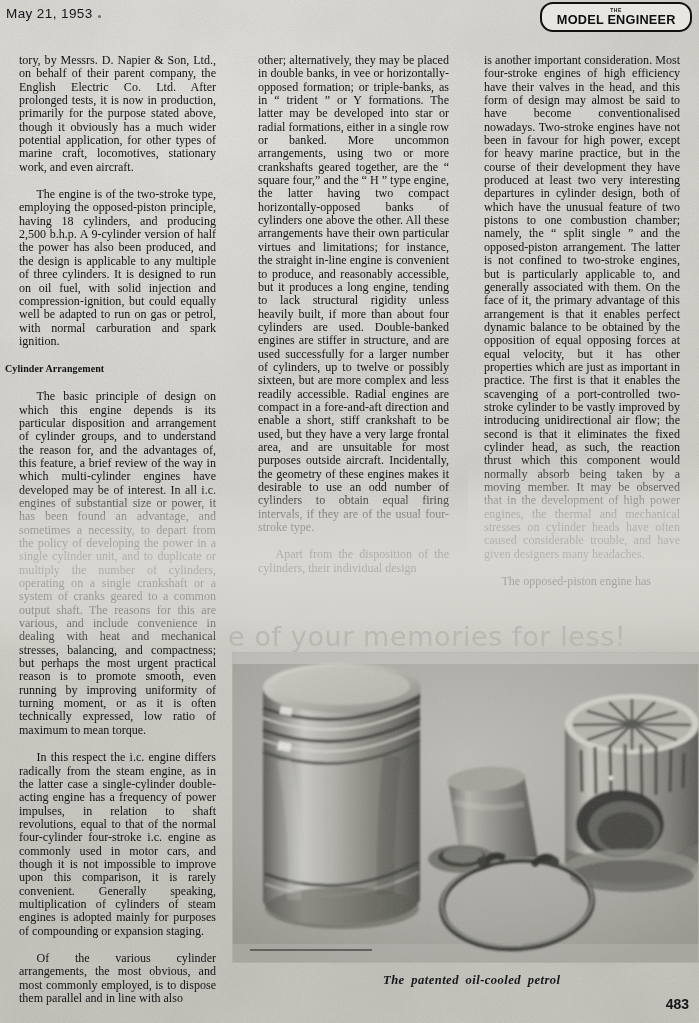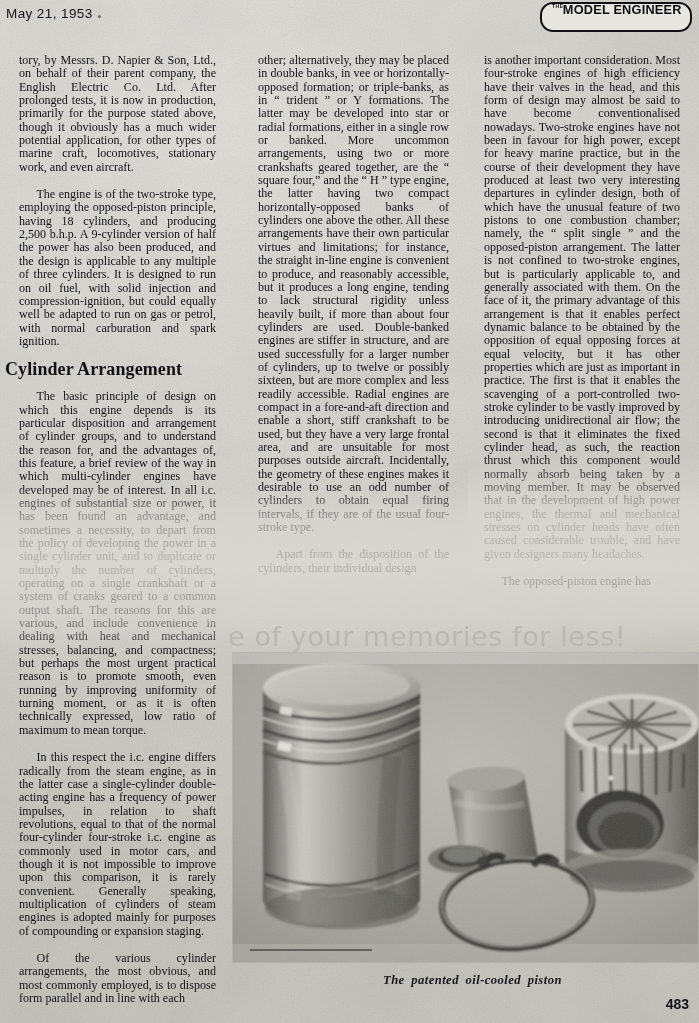--- a/index.html
+++ b/index.html
@@ -35,21 +35,21 @@
   }
   #issue-dot{
     position:absolute;left:98px;top:15px;width:3px;height:3px;
     border-radius:50%;background:#6d6d6d;
   }
   #logo{
     position:absolute;right:7px;top:2px;
     width:148px;height:26px;
     border:2px solid #111;border-radius:13px/13px;
     background:#e7e6e1;
-    display:flex;flex-direction:row;justify-content:center;
+    display:flex;flex-direction:column;align-items:center;justify-content:center;
     line-height:1;
   }
   #logo .the{
     font-family:"Liberation Sans","DejaVu Sans",sans-serif;
     font-size:5px;font-weight:bold;letter-spacing:.5px;color:#111;
     margin-bottom:1px;
   }
   #logo .name{
     font-family:"Liberation Sans","DejaVu Sans",sans-serif;
     font-size:12.5px;font-weight:bold;letter-spacing:.2px;color:#0d0d0d;
@@ -63,21 +63,21 @@
     color:#131316;
     hyphens:none;
   }
   #col1{left:5px;width:225px;}
   #col2{left:244px;width:219px;}
   #col3{left:470px;width:224px;}
   .col p{margin:14px;text-indent:1.45em;}
   .col p.noind{text-indent:0;}
   .col h3{
     margin:9px 0 0 0;
-    font-size:18px;line-height:14px;font-weight:bold;
+    font-size:10px;line-height:14px;font-weight:bold;
     text-align:left;
     letter-spacing:.1px;
   }
   
   #fadeband{
     position:absolute;left:0;top:487px;width:699px;height:165px;
     background:linear-gradient(to bottom,
         rgba(214,213,207,0) 0%,
         rgba(216,215,209,.62) 18%,
         rgba(218,217,211,.80) 46%,
@@ -157,21 +157,21 @@
       <span class="name">MODEL ENGINEER</span>
     </div>
   </div>
 
   <div class="col" id="col1">
       <p class="noind">tory, by Messrs. D. Napier &amp; Son, Ltd., on behalf of their parent company, the English Electric Co. Ltd. After prolonged tests, it is now in production, primarily for the purpose stated above, though it obviously has a much wider potential application, for other types of marine craft, locomotives, stationary work, and even aircraft.</p>
       <p>The engine is of the two-stroke type, employing the opposed-piston principle, having 18 cylinders, and producing 2,500 b.h.p.  A 9-cylinder version of half the power has also been produced, and the design is applicable to any multiple of three cylinders.  It is designed to run on oil fuel, with solid injection and compression-ignition, but could equally well be adapted to run on gas or petrol, with normal carburation and spark ignition.</p>
       <h3>Cylinder Arrangement</h3>
       <p>The basic principle of design on which this engine depends is its particular disposition and arrangement of cylinder groups, and to understand the reason for, and the advantages of, this feature, a brief review of the way in which multi-cylinder engines have developed may be of interest.  In all i.c. engines of substantial size or power, it has been found an advantage, and sometimes a necessity, to depart from the policy of developing the power in a single cylinder unit, and to duplicate or multiply the number of cylinders, operating on a single crankshaft or a system of cranks geared to a common output shaft.  The reasons for this are various, and include convenience in dealing with heat and mechanical stresses, balancing, and compactness; but perhaps the most urgent practical reason is to promote smooth, even running by improving uniformity of turning moment, or as it is often technically expressed, low ratio of maximum to mean torque.</p>
       <p>In this respect the i.c. engine differs radically from the steam engine, as in the latter case a single-cylinder double-acting engine has a frequency of power impulses, in relation to shaft revolutions, equal to that of the normal four-cylinder four-stroke i.c. engine as commonly used in motor cars, and though it is not impossible to improve upon this comparison, it is rarely convenient.  Generally speaking, multiplication of cylinders of steam engines is adopted mainly for purposes of compounding or expansion staging.</p>
-      <p>Of the various cylinder arrangements, the most obvious, and most commonly employed, is to dispose form parallel and in line with each</p>
+      <p>Of the various cylinder arrangements, the most obvious, and most commonly employed, is to dispose them parallel and in line with also</p>
     </div>
   <div class="col" id="col2">
       <p class="noind">other; alternatively, they may be placed in double banks, in vee or horizontally-opposed formation; or triple-banks, as in “ trident ” or Y formations.  The latter may be developed into star or radial formations, either in a single row or banked.  More uncommon arrangements, using two or more crankshafts geared together, are the “ square four,” and the “ H ” type engine, the latter having two compact horizontally-opposed banks of cylinders one above the other.  All these arrangements have their own particular virtues and limitations; for instance, the straight in-line engine is convenient to produce, and reasonably accessible, but it produces a long engine, tending to lack structural rigidity unless heavily built, if more than about four cylinders are used.  Double-banked engines are stiffer in structure, and are used successfully for a larger number of cylinders, up to twelve or possibly sixteen, but are more complex and less readily accessible.  Radial engines are compact in a fore-and-aft direction and enable a short, stiff crankshaft to be used, but they have a very large frontal area, and are unsuitable for most purposes outside aircraft.  Incidentally, the geometry of these engines makes it desirable to use an odd number of cylinders to obtain equal firing intervals, if they are of the usual four-stroke type.</p>
       <p>Apart from the disposition of the cylinders, their individual design</p>
     </div>
   <div class="col" id="col3">
       <p class="noind">is another important consideration.  Most four-stroke engines of high efficiency have their valves in the head, and this form of design may almost be said to have become conventionalised nowadays.  Two-stroke engines have not been in favour for high power, except for heavy marine practice, but in the course of their development they have produced at least two very interesting departures in cylinder design, both of which have the unusual feature of two pistons to one combustion chamber; namely, the “ split single ” and the opposed-piston arrangement.  The latter is not confined to two-stroke engines, but is particularly applicable to, and generally associated with them.  On the face of it, the primary advantage of this arrangement is that it enables perfect dynamic balance to be obtained by the opposition of equal opposing forces at equal velocity, but it has other properties which are just as important in practice.  The first is that it enables the scavenging of a port-controlled two-stroke cylinder to be vastly improved by introducing unidirectional air flow; the second is that it eliminates the fixed cylinder head, as such, the reaction thrust which this component would normally absorb being taken by a moving member.  It may be observed that in the development of high power engines, the thermal and mechanical stresses on cylinder heads have often caused considerable trouble, and have given designers many headaches.</p>
       <p>The opposed-piston engine has</p>
     </div>
 
@@ -313,16 +313,16 @@
         <path d="M303 211 q10 -10 20 -2" stroke="#2e2d2a" stroke-width="7" stroke-linecap="round"></path>
         <circle cx="250" cy="210" r="5" fill="#3b3a37" stroke="none"></circle>
         <circle cx="322" cy="210" r="5" fill="#3b3a37" stroke="none"></circle>
       </g>
 
       <rect width="467" height="311" filter="url(#photoNoise)" fill="#7a7974" opacity="0.34"></rect>
       <rect width="467" height="311" fill="none" stroke="#b8b7b1" stroke-width="2" opacity="0.6"></rect>
     </svg>
   </div>
 
-  <div id="caption">The patented oil-cooled piston</div>
+  <div id="caption">The patented oil-cooled petrol</div>
   <div id="folio">483</div>
 
 </div>
 
 </body></html>

